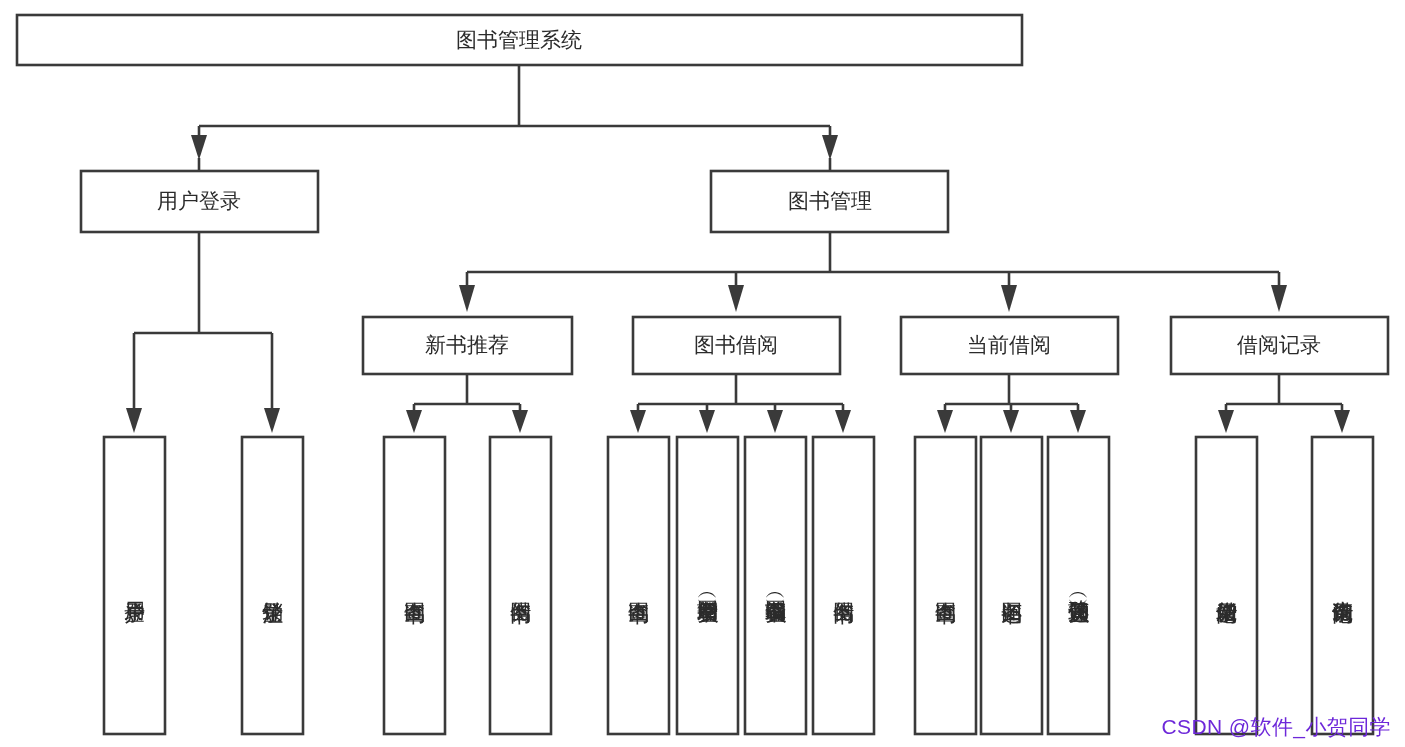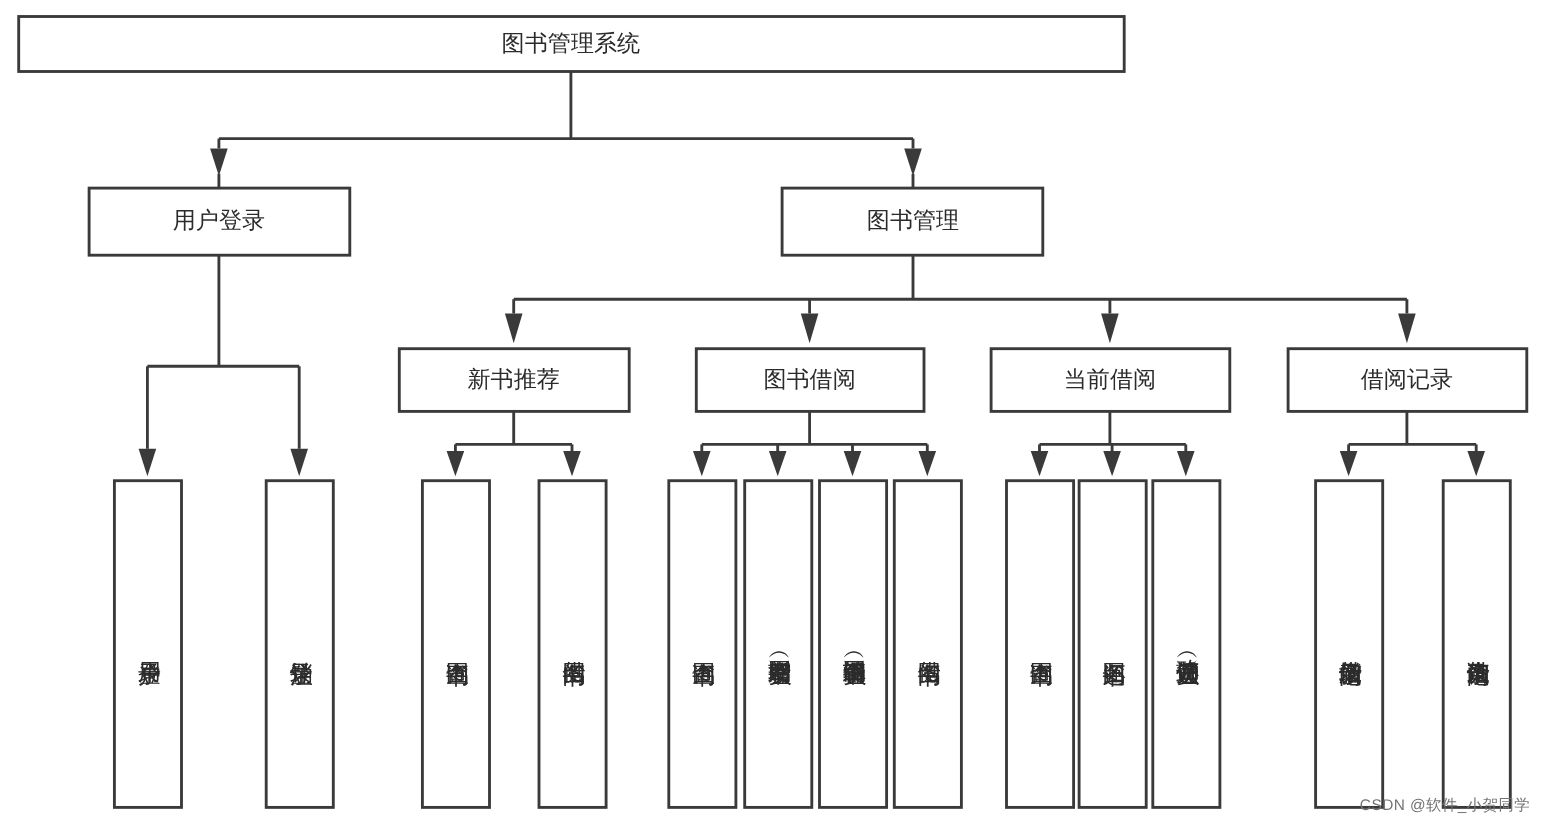--- a/index.html
+++ b/index.html
@@ -63,22 +63,22 @@
     display: flex;
     align-items: center;
     justify-content: center;
     pointer-events: none;
   }
   .watermark {
     position: absolute;
     right: 14px;
     bottom: 6px;
     font-family: "Liberation Sans", "DejaVu Sans", sans-serif;
-    font-size: 14px;
-    color: #737373;
+    font-size: 21px;
+    color: #6d28d9;
     letter-spacing: 0.4px;
     white-space: pre;
   }
 </style>
 </head>
 <body>
 
 <div id="diagram-root">
 
   <svg class="canvas" viewBox="0 0 1405 747">

